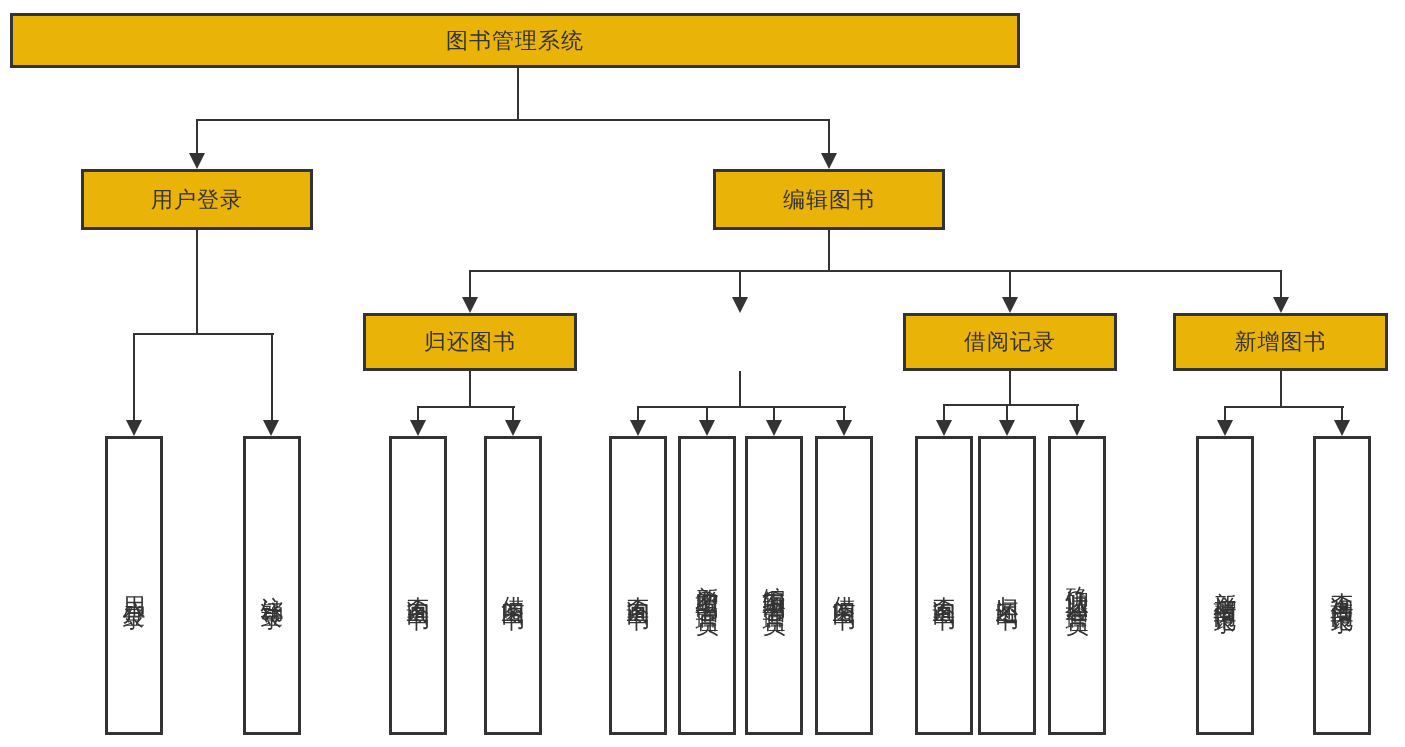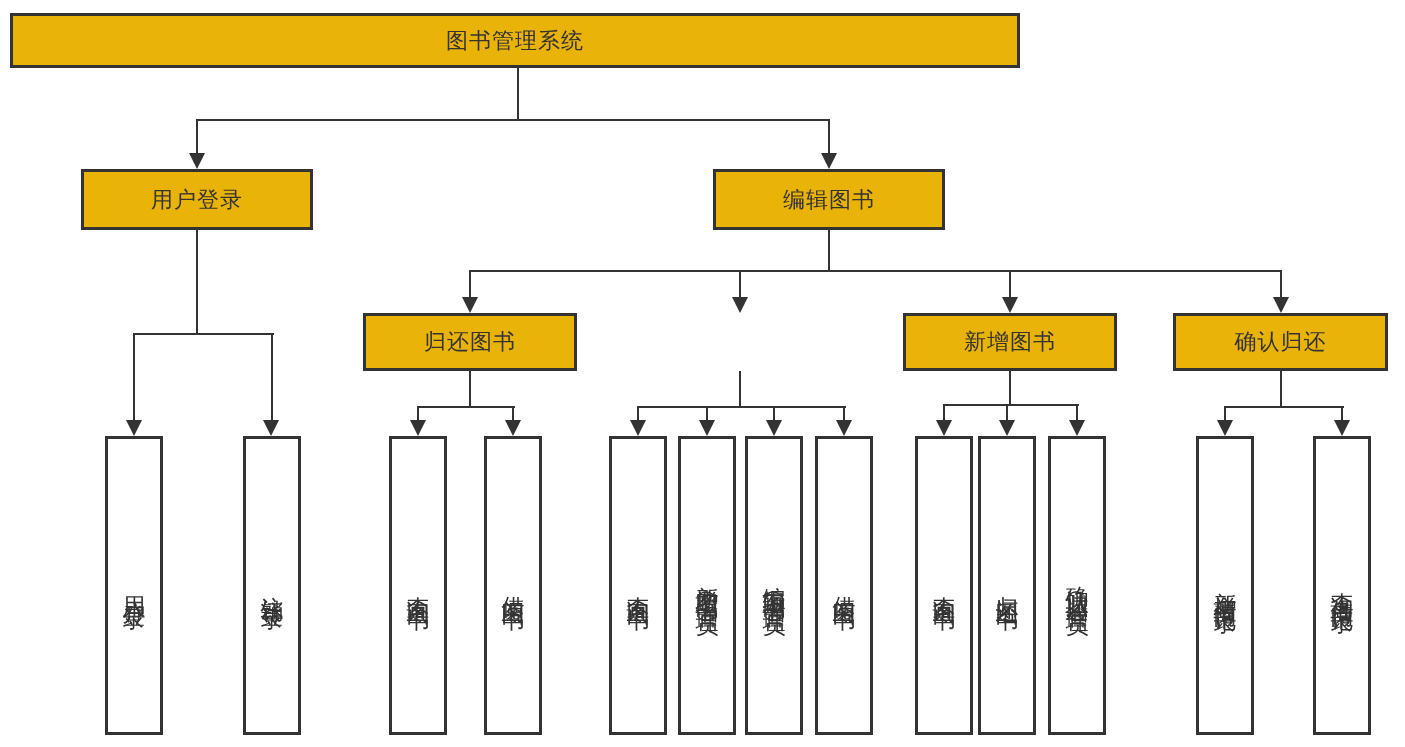--- a/index.html
+++ b/index.html
@@ -81,22 +81,22 @@
   <div class="vline" style="left:469px;top:270px;height:29px;"></div>
   <div class="vline" style="left:739px;top:270px;height:29px;"></div>
   <div class="vline" style="left:1009px;top:270px;height:29px;"></div>
   <div class="vline" style="left:1280px;top:270px;height:29px;"></div>
   <div class="arrow" style="left:462px;top:297px;"></div>
   <div class="arrow" style="left:732px;top:297px;"></div>
   <div class="arrow" style="left:1002px;top:297px;"></div>
   <div class="arrow" style="left:1273px;top:297px;"></div>
 
   <div class="box" style="left:363px;top:313px;width:208px;height:52px;">归还图书</div>
-  <div class="box" style="left:903px;top:313px;width:208px;height:52px;">新增图书</div>
-  <div class="box" style="left:1173px;top:313px;width:209px;height:52px;">确认归还</div>
+  <div class="box" style="left:903px;top:313px;width:208px;height:52px;">借阅记录</div>
+  <div class="box" style="left:1173px;top:313px;width:209px;height:52px;">新增图书</div>
 
   <div class="vline" style="left:469px;top:371px;height:37px;"></div>
   <div class="hline" style="left:417px;top:406px;width:98px;"></div>
   <div class="vline" style="left:417px;top:406px;height:16px;"></div>
   <div class="vline" style="left:512px;top:406px;height:16px;"></div>
   <div class="arrow" style="left:410px;top:420px;"></div>
   <div class="arrow" style="left:505px;top:420px;"></div>
 
   <div class="vline" style="left:739px;top:371px;height:37px;"></div>
   <div class="hline" style="left:637px;top:406px;width:209px;"></div>

